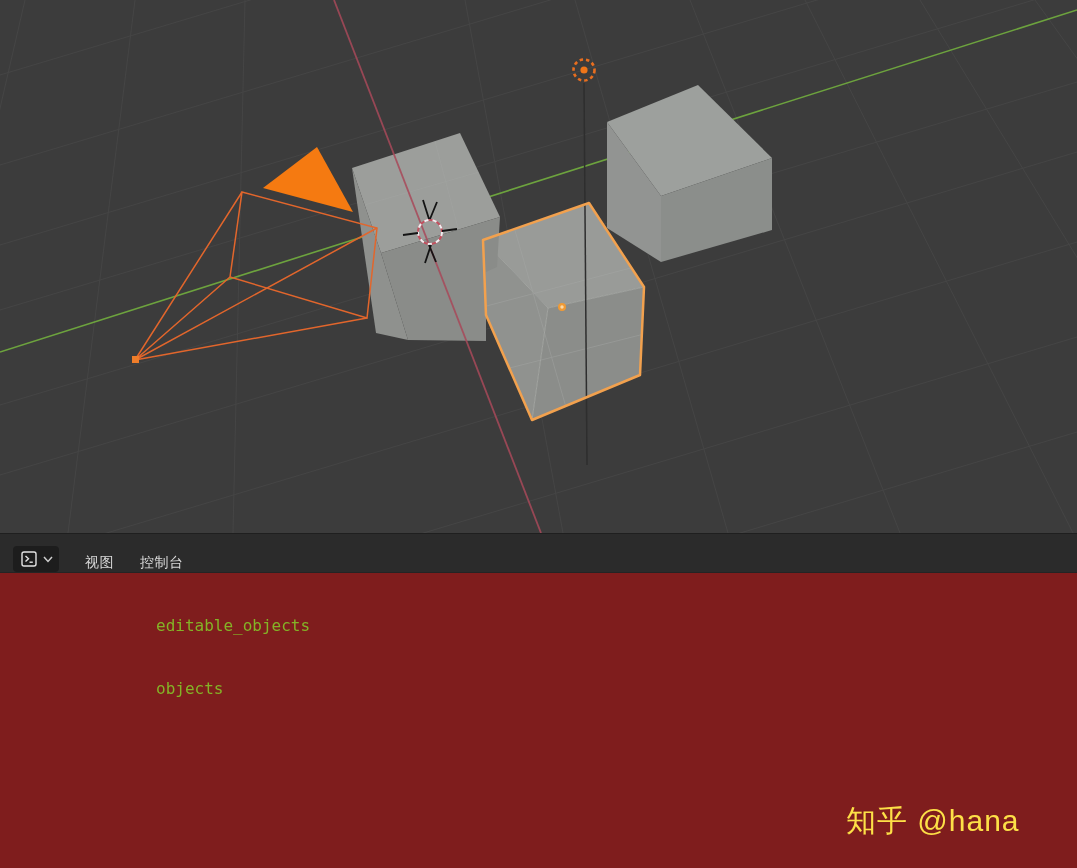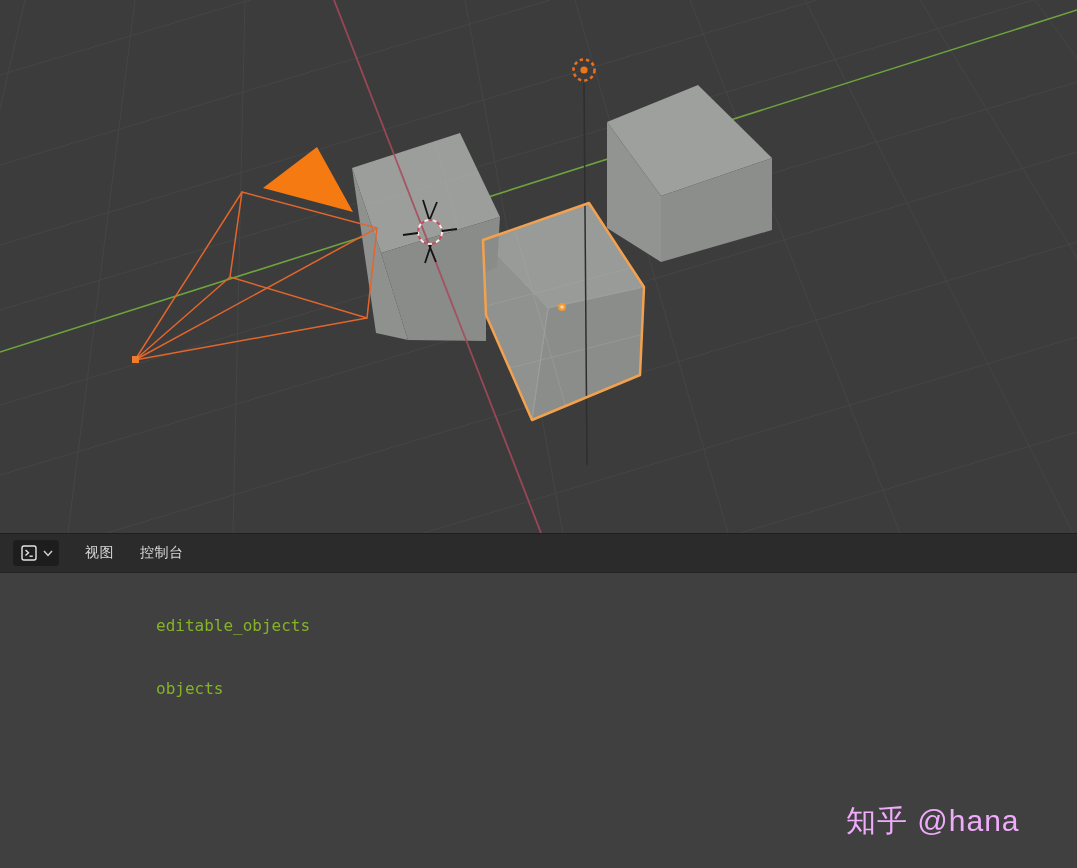--- a/index.html
+++ b/index.html
@@ -6,36 +6,36 @@
   #app{position:relative;width:1077px;height:868px;overflow:hidden;
        font-family:"Liberation Sans",sans-serif;background:#1e1e1e;}
 
   
   #viewport{position:absolute;left:0;top:0;width:1077px;height:533px;background:#3c3c3c;}
   #viewport svg{display:block;}
 
   
   #console-header{position:absolute;left:0;top:533px;width:1077px;height:40px;
     background:#2b2b2b;border-top:1px solid #1f1f1f;border-bottom:1px solid #242424;
-    display:flex;align-items:center;box-sizing:border-box;}
+    display:flex;align-items:flex-end;box-sizing:border-box;}
   #editor-type-btn{margin-left:13px;height:26px;padding:0 6px;border-radius:4px;
     background:#1d1d1d;display:flex;align-items:center;gap:4px;cursor:pointer;}
   #editor-type-btn svg{display:block;}
   .tab{margin-left:26px;font-size:14px;color:#d8d8d8;letter-spacing:.5px;cursor:pointer;}
   .tab:first-of-type{margin-left:24px;}
 
   
   #console-body{position:absolute;left:0;top:573px;width:1077px;height:295px;
-    background:#404040;font-family:"DejaVu Sans Mono","Liberation Mono",monospace;
+    background:#7f1d1d;font-family:"DejaVu Sans Mono","Liberation Mono",monospace;
     font-size:16px;line-height:21px;white-space:pre;}
   .con-line{height:21px;padding-left:8px;}
   .con-line.listed{padding-left:156px;color:#84b327;}
 
   
-  #watermark{position:absolute;left:846px;top:801px;color:#f0abfc;font-size:30px;
+  #watermark{position:absolute;left:846px;top:801px;color:#fde047;font-size:30px;
     font-weight:500;letter-spacing:1px;}
 </style>
 </head>
 <body>
 
 <div id="app">
 
   <div id="viewport">
     <svg width="1077" height="533" viewBox="0 0 1077 533">
       <rect x="0" y="0" width="1077" height="533" fill="#3c3c3c"></rect>

